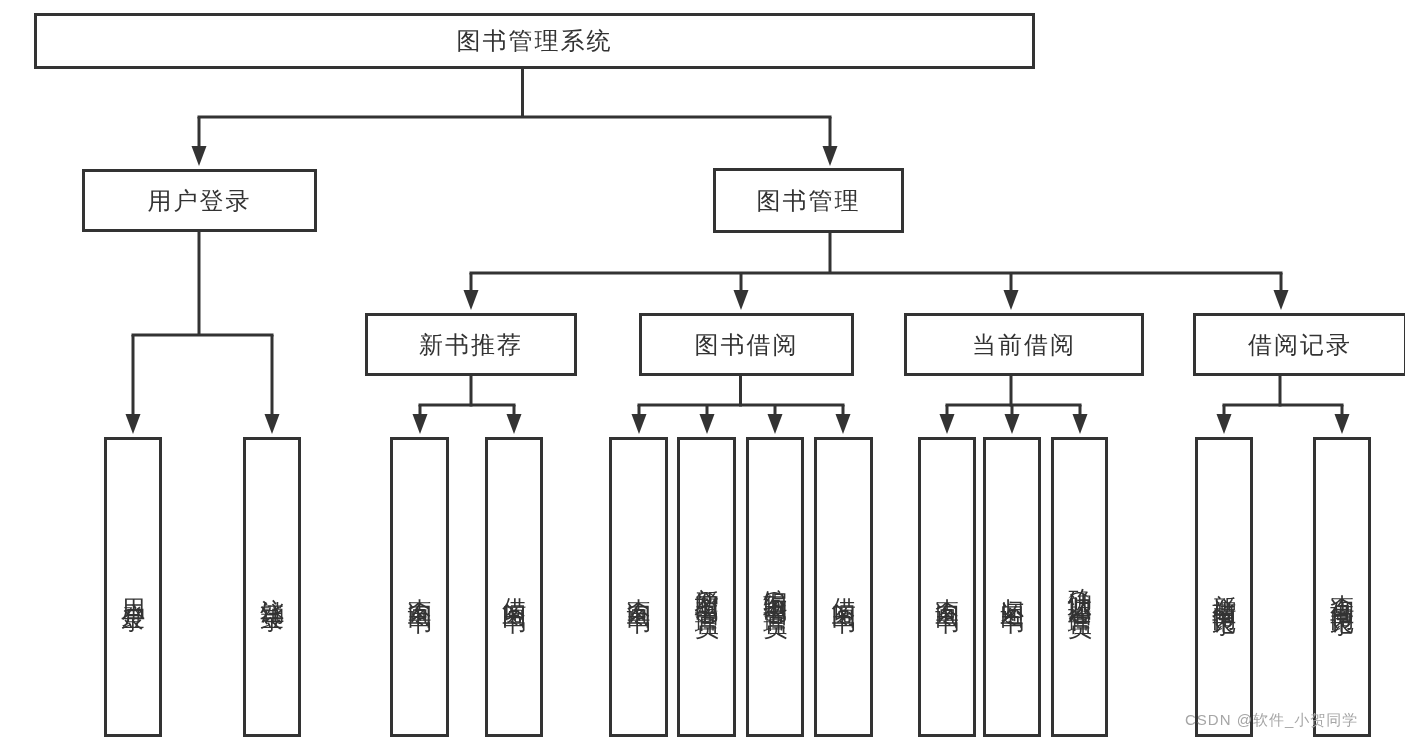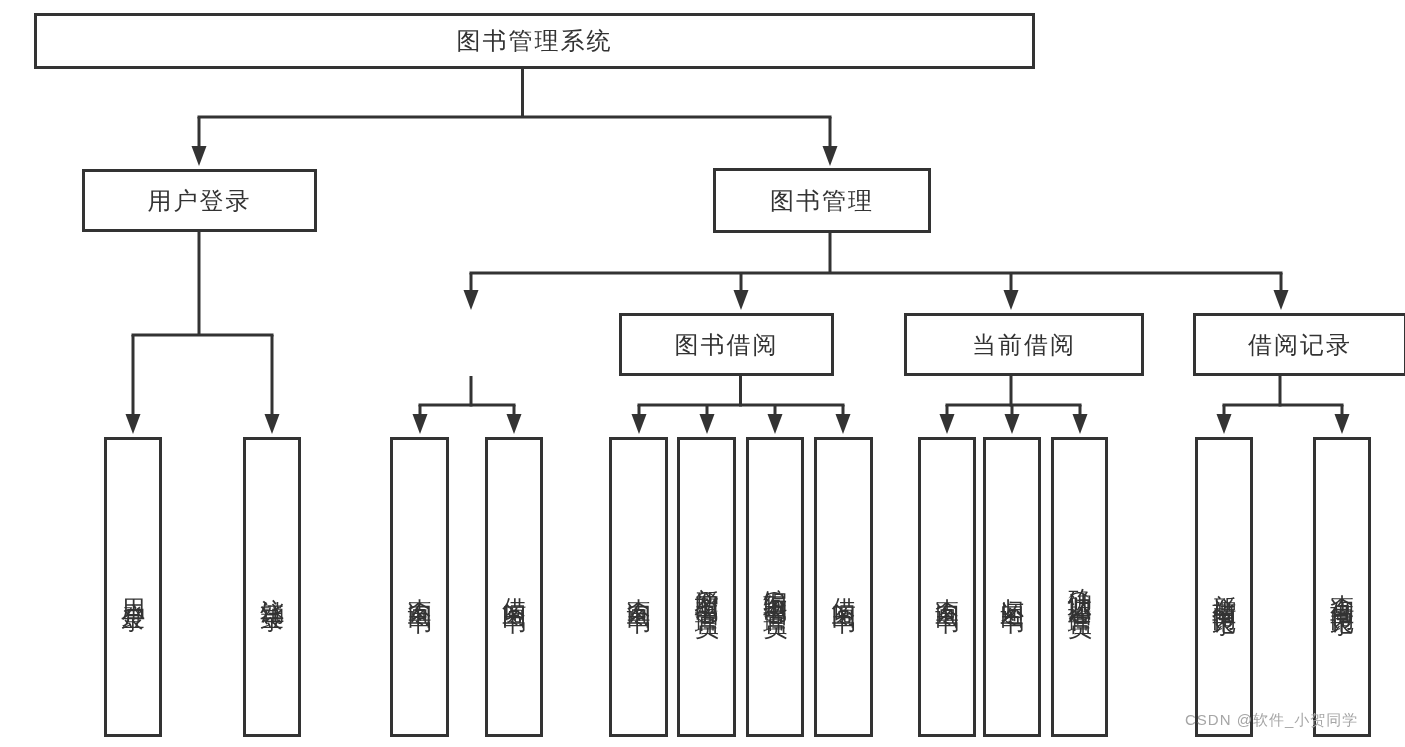--- a/index.html
+++ b/index.html
@@ -13,24 +13,24 @@
   .node{
     position:absolute;box-sizing:border-box;background:#fff;border:3px solid #333333;
     display:flex;align-items:center;justify-content:center;
     color:#333333;font-size:24px;letter-spacing:2px;white-space:nowrap;z-index:1;
   }
   .leaf{top:437px;height:300px;font-size:24px;}
   .leaf span{writing-mode:vertical-rl;letter-spacing:4px;line-height:1.1;}
   
   .n-root{left:34px;top:13px;width:1001px;height:56px;}
   .n-l2a{left:82px;top:169px;width:235px;height:63px;}
-  .n-l2b{left:713px;top:168px;width:218px;height:65px;}
+  .n-l2b{left:713px;top:168px;width:191px;height:65px;}
   .n-l3{top:313px;height:63px;}
   .n-l3a{left:365px;width:212px;}
-  .n-l3b{left:619px;width:215px;}
+  .n-l3b{left:639px;width:215px;}
   .n-l3c{left:904px;width:240px;}
   .n-l3d{left:1173px;width:214px;margin-left:20px;}
   .lfA1{left:104px;width:58px;}  .lfA2{left:243px;width:58px;}
   .lfB1{left:390px;width:59px;}  .lfB2{left:485px;width:58px;}
   .lfC1{left:609px;width:59px;}  .lfC2{left:677px;width:59px;}
   .lfC3{left:746px;width:58px;}  .lfC4{left:814px;width:59px;}
   .lfD1{left:918px;width:58px;}  .lfD2{left:983px;width:58px;}
   .lfD3{left:1051px;width:57px;}
   .lfE1{left:1195px;width:58px;} .lfE2{left:1313px;width:58px;}
   #watermark{
@@ -95,20 +95,21 @@
       <polygon points="1216.5,414 1231.5,414 1224,434"></polygon>
       <line x1="1342" y1="405" x2="1342" y2="418"></line>
       <polygon points="1334.5,414 1349.5,414 1342,434"></polygon>
     </svg>
 
   <div class="node n-root">图书管理系统</div>
 
   <div class="node n-l2a">用户登录</div>
   <div class="node n-l2b">图书管理</div>
 
+  <div class="node n-l3 n-l3a">新书推荐</div>
   <div class="node n-l3 n-l3b">图书借阅</div>
   <div class="node n-l3 n-l3c">当前借阅</div>
   <div class="node n-l3 n-l3d">借阅记录</div>
 
   <div class="node leaf lfA1">
     <span>用户登录</span>
   </div>
   <div class="node leaf lfA2">
     <span>注销登录</span>
   </div>

